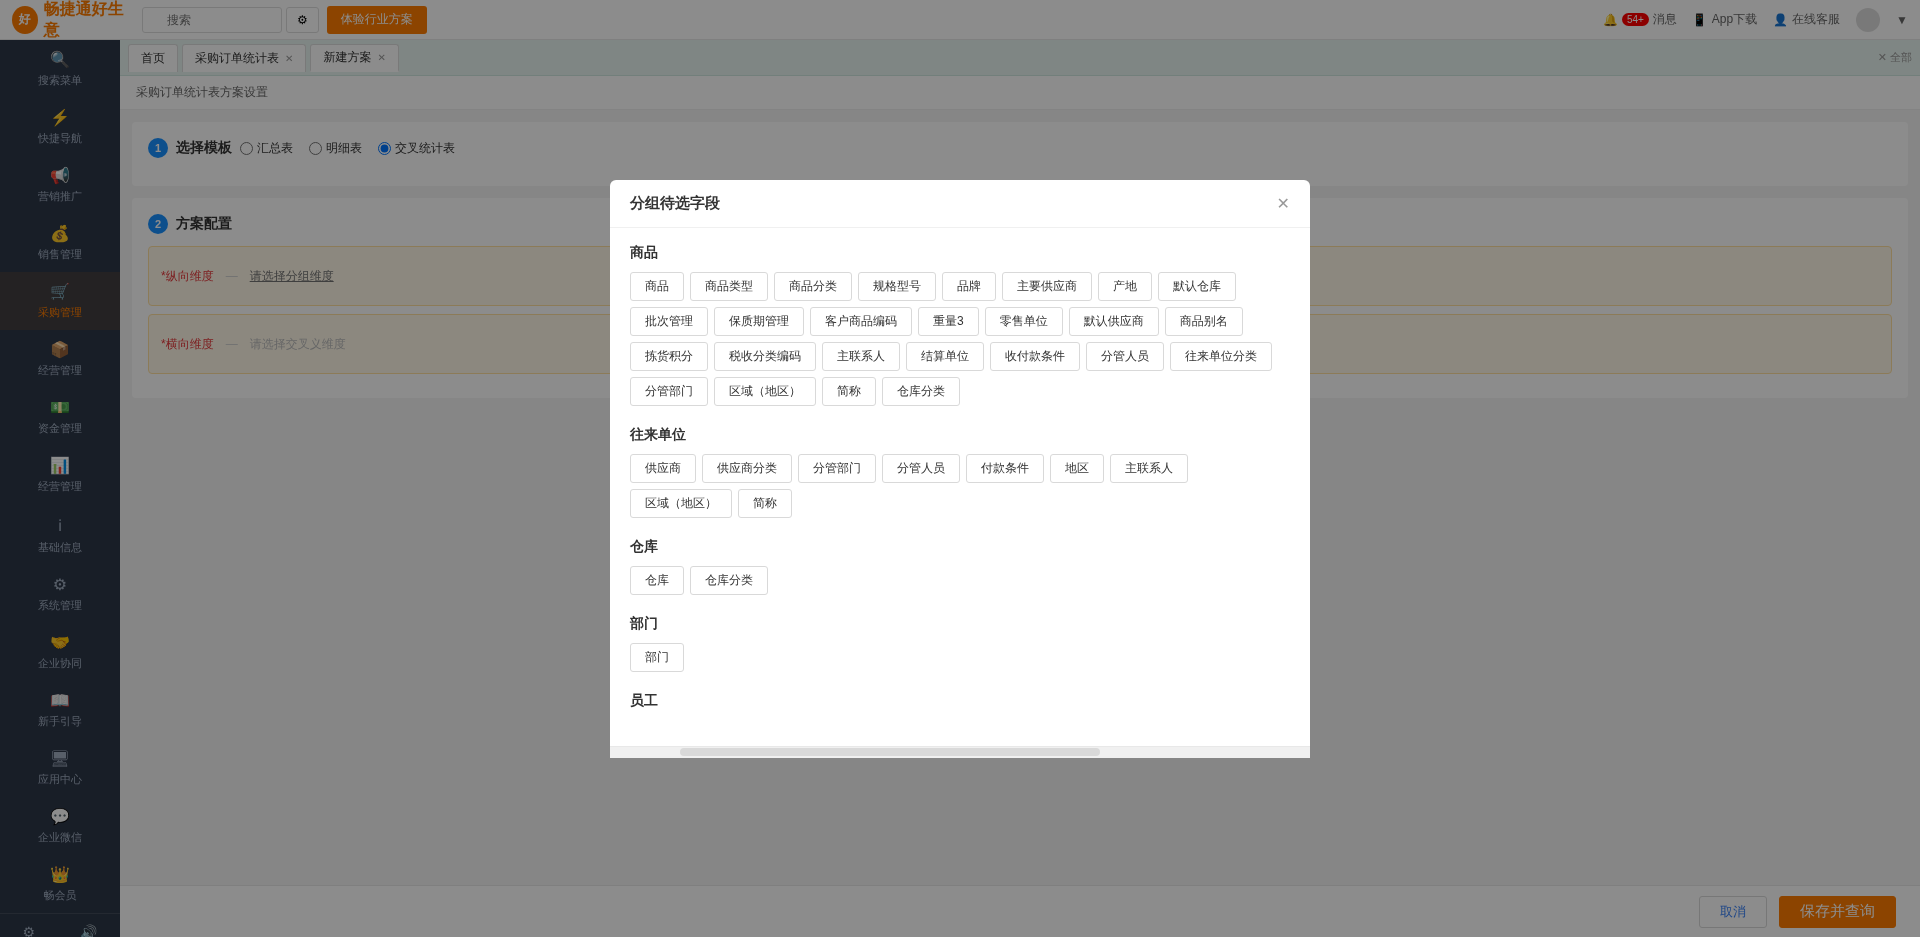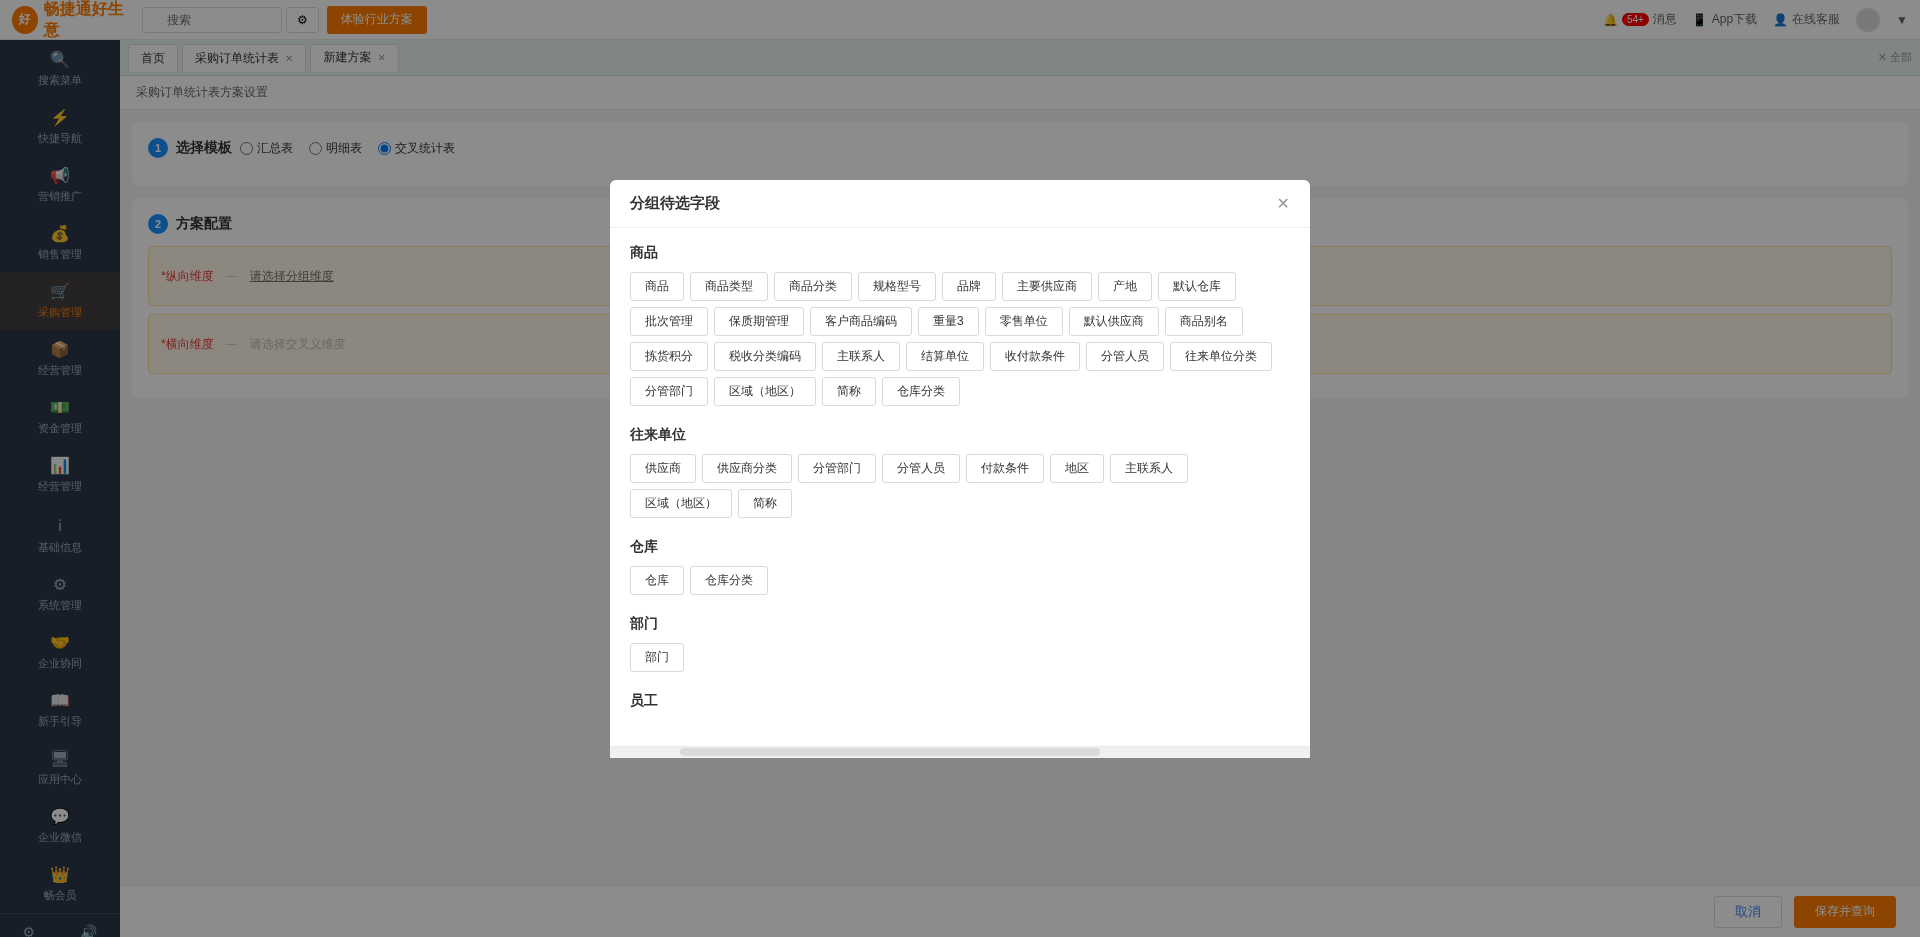--- a/index.html
+++ b/index.html
@@ -66,21 +66,21 @@
 
     
     .field-section { margin-bottom: 20px; }
     .section-title { font-size: 14px; font-weight: bold; color: #333; margin-bottom: 10px; }
     .field-grid { display: flex; flex-wrap: wrap; gap: 6px; }
     .field-tag { border: 1px solid #d9d9d9; border-radius: 3px; padding: 5px 14px; font-size: 12px; color: #333; cursor: pointer; background: #fff; white-space: nowrap; }
 
     
     .action-bar { position: fixed; bottom: 0; left: 120px; right: 0; height: 52px; background: #fff; border-top: 1px solid #e8e8e8; display: flex; align-items: center; justify-content: flex-end; padding: 0 24px; gap: 12px; z-index: 90; }
     .btn-cancel { height: 32px; padding: 0 20px; background: #fff; border: 1px solid #d9d9d9; border-radius: 3px; cursor: pointer; font-size: 13px; color: #3b82f6; }
-    .btn-save { height: 32px; padding: 0 20px; background: #ff7d00; border: 1px solid #ff7d00; border-radius: 3px; cursor: pointer; font-size: 12px; color: #fff; }
+    .btn-save { height: 32px; padding: 0 20px; background: #ff7d00; border: 1px solid #ff7d00; border-radius: 3px; cursor: pointer; font-size: 15px; color: #fff; }
     .bg-row { display: flex; align-items: center; gap: 12px; margin-bottom: 8px; font-size: 12px; color: #666; }
     .bg-label { color: #e4393c; }
   </style>
 </head>
 <body>
 
 <div class="top-bar">
   <div class="logo-area">
     <div class="logo-icon">好</div>
     <span class="logo-text">畅捷通好生意</span>

